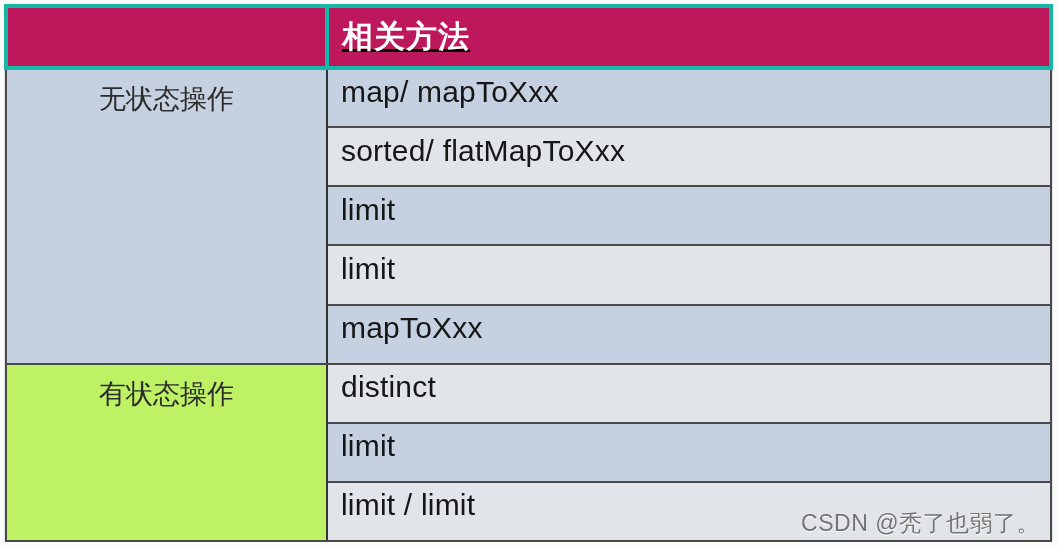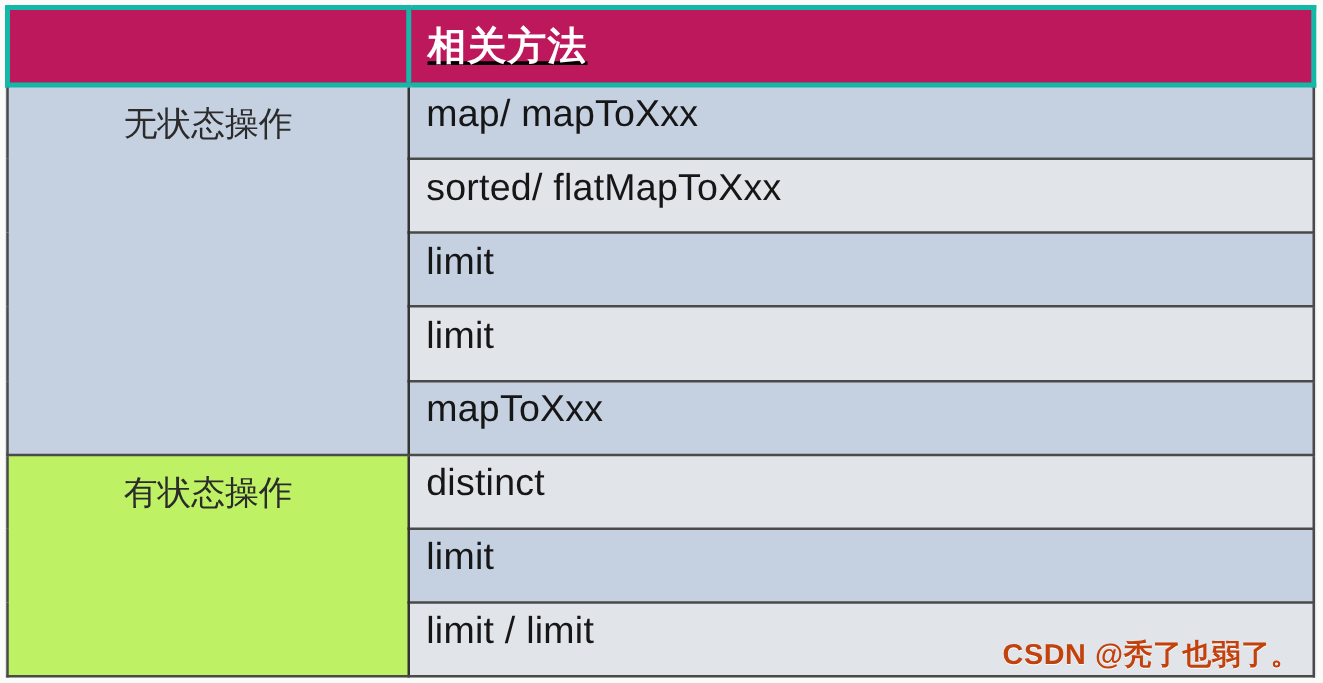--- a/index.html
+++ b/index.html
@@ -100,26 +100,25 @@
   }
   td.method-cell.tone-dark  { background: #c5d0e1; }
   td.method-cell.tone-light { background: #e1e5ea; }
 
   
   #watermark {
     position: absolute;
     right: 18px;
     bottom: 7px;
     font-size: 23px;
-    color: #c2410c;
+    color: #737373;
     letter-spacing: 0.5px;
     white-space: nowrap;
     text-shadow: 0 1px 0 #ffffff;
     pointer-events: none;
-    font-weight: bold;
   }
 </style>
 </head>
 <body>
 
 <div id="canvas">
 
   <table id="methods-table">
     <colgroup>
       <col class="c-group">

